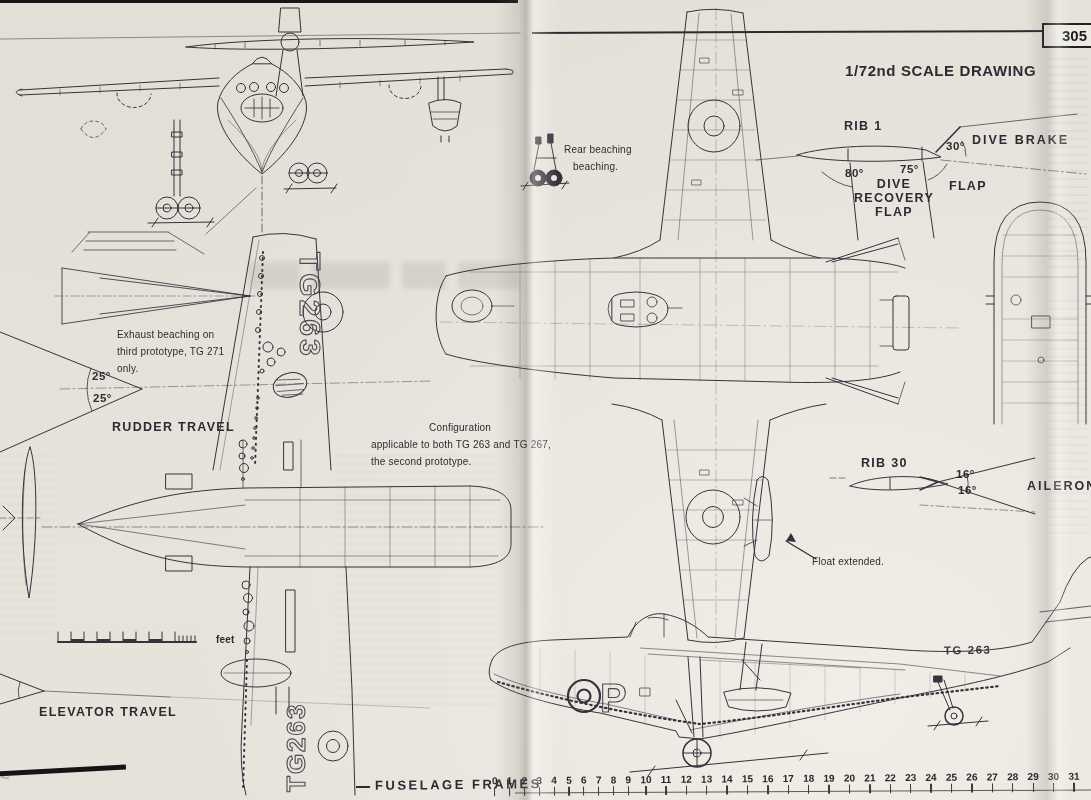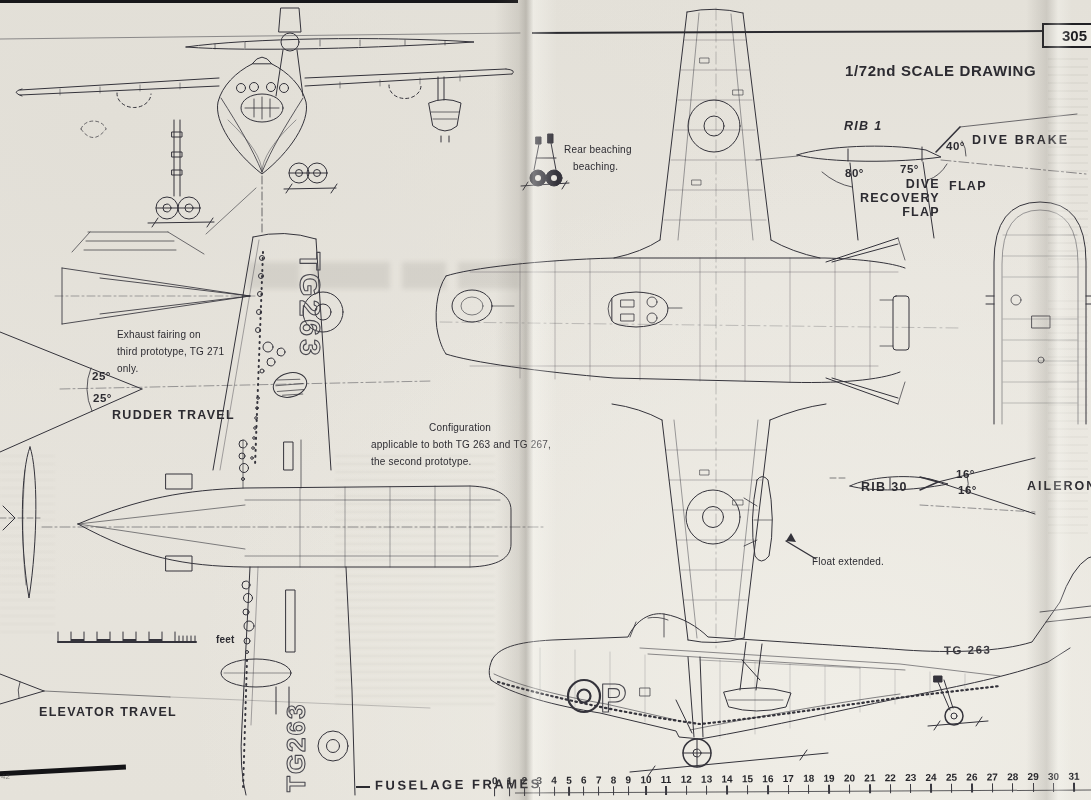--- a/index.html
+++ b/index.html
@@ -8,21 +8,21 @@
         background:
           radial-gradient(ellipse at 78% 88%, #f0eee7 0%, rgba(240,238,231,0) 55%),
           radial-gradient(ellipse at 10% 15%, #e2dfd7 0%, rgba(226,223,215,0) 50%),
           linear-gradient(180deg,#e4e1d9 0%,#e8e5de 35%,#e5e2da 100%);}
   svg{position:absolute;left:0;top:0;}
   .lbl{position:absolute;color:#2c2b31;white-space:nowrap;}
   .caps{font-weight:bold;font-size:12.5px;letter-spacing:1.3px;}
   .caps-lg{font-weight:bold;font-size:15px;letter-spacing:0.6px;}
   .note{font-size:10px;font-weight:500;letter-spacing:0.2px;line-height:17px;}
   .ang{font-size:11.5px;font-weight:bold;letter-spacing:0.5px;}
-  .center{text-align:right;}
+  .center{text-align:center;}
   .ghost{position:absolute;pointer-events:none;}
   .fold{position:absolute;top:0;height:800px;pointer-events:none;}
   .serial-outline{font-family:"Liberation Sans",sans-serif;font-weight:bold;fill:none;
                   stroke:#4a4950;stroke-width:1.1px;}
   .pagenum{position:absolute;left:1042px;top:23px;width:49px;height:25px;
            background:#eceae3;border:2px solid #202024;border-right:none;
            display:flex;align-items:center;justify-content:flex-end;
            font-weight:bold;font-size:15px;color:#1d1d21;padding-right:4px;box-sizing:border-box;}
   .frames-row{position:absolute;left:492px;top:773px;width:588px;display:flex;
               justify-content:space-between;transform:rotate(-0.45deg);}
@@ -339,54 +339,54 @@
         <path d="M938,682 L950,710 M944,680 L953,708"></path>
         <circle cx="954" cy="716" r="9" stroke-width="1.5"></circle>
           <circle cx="954" cy="716" r="3"></circle>
         <path d="M928,726 L988,721 M934,730 l6,-9 M976,726 l6,-9"></path>
       </g>
     </g>
   </svg>
 
   <div class="lbl caps-lg" style="left:845px;top:62px;">1/72nd SCALE DRAWING</div>
 
-  <div class="lbl caps" style="left:844px;top:119px;font-style:italic;">RIB 1</div>
+  <div class="lbl caps" style="left:844px;top:119px;">RIB 1</div>
   <div class="lbl caps" style="left:972px;top:133px;letter-spacing:2px;">DIVE BRAKE</div>
-  <div class="lbl ang" style="left:946px;top:140px;">40°</div>
+  <div class="lbl ang" style="left:946px;top:140px;">30°</div>
   <div class="lbl ang" style="left:845px;top:167px;">80°</div>
   <div class="lbl ang" style="left:900px;top:163px;">75°</div>
   <div class="lbl caps center" style="left:848px;top:177px;width:92px;line-height:14px;">
     <div>DIVE</div>
     <div>RECOVERY</div>
     <div>FLAP</div>
   </div>
   <div class="lbl caps" style="left:949px;top:179px;">FLAP</div>
 
   <div class="lbl note" style="left:564px;top:141px;">
     <div>Rear beaching</div>
     <div style="margin-left:9px;">beaching.</div>
   </div>
 
   <div class="lbl note" style="left:117px;top:326px;">
-    <div>Exhaust fairing on</div>
+    <div>Exhaust beaching on</div>
     <div>third prototype, TG 271</div>
     <div>only.</div>
   </div>
 
   <div class="lbl ang" style="left:92px;top:370px;">25°</div>
   <div class="lbl ang" style="left:93px;top:392px;">25°</div>
-  <div class="lbl caps" style="left:112px;top:408px;">RUDDER TRAVEL</div>
+  <div class="lbl caps" style="left:112px;top:420px;">RUDDER TRAVEL</div>
 
   <div class="lbl note" style="left:371px;top:419px;">
     <div style="margin-left:58px;">Configuration</div>
     <div>applicable to both  TG 263 and TG 267,</div>
     <div>the second prototype.</div>
   </div>
 
-  <div class="lbl caps" style="left:861px;top:456px;margin-top:24px;">RIB 30</div>
+  <div class="lbl caps" style="left:861px;top:456px;">RIB 30</div>
   <div class="lbl ang" style="left:956px;top:468px;">16°</div>
   <div class="lbl ang" style="left:958px;top:484px;">16°</div>
   <div class="lbl caps" style="left:1027px;top:479px;letter-spacing:2px;">AILERON T</div>
 
   <div class="lbl note" style="left:812px;top:553px;">Float extended.</div>
 
   <div class="lbl note" style="left:216px;top:631px;font-weight:bold;">feet</div>
   <div class="lbl caps" style="left:39px;top:705px;">ELEVATOR TRAVEL</div>
 
   <div class="lbl" style="left:944px;top:644px;font-weight:bold;font-size:11.5px;letter-spacing:1.5px;transform:rotate(-1deg);color:#3a393f;">TG 263</div>

